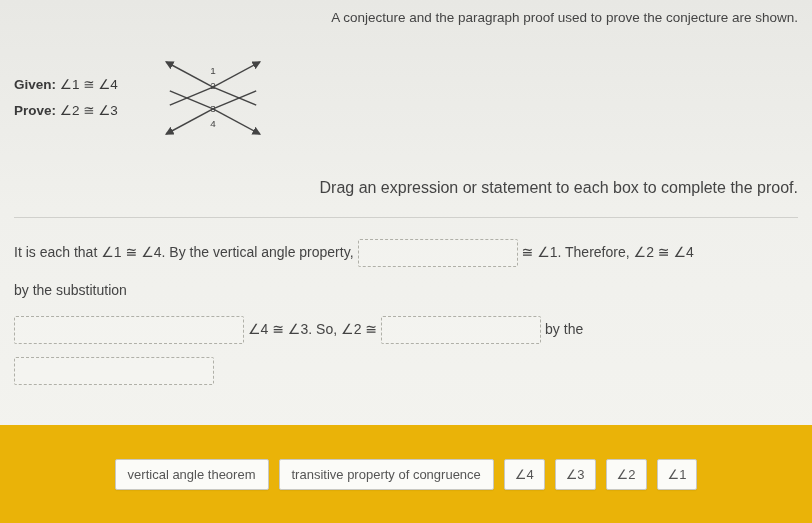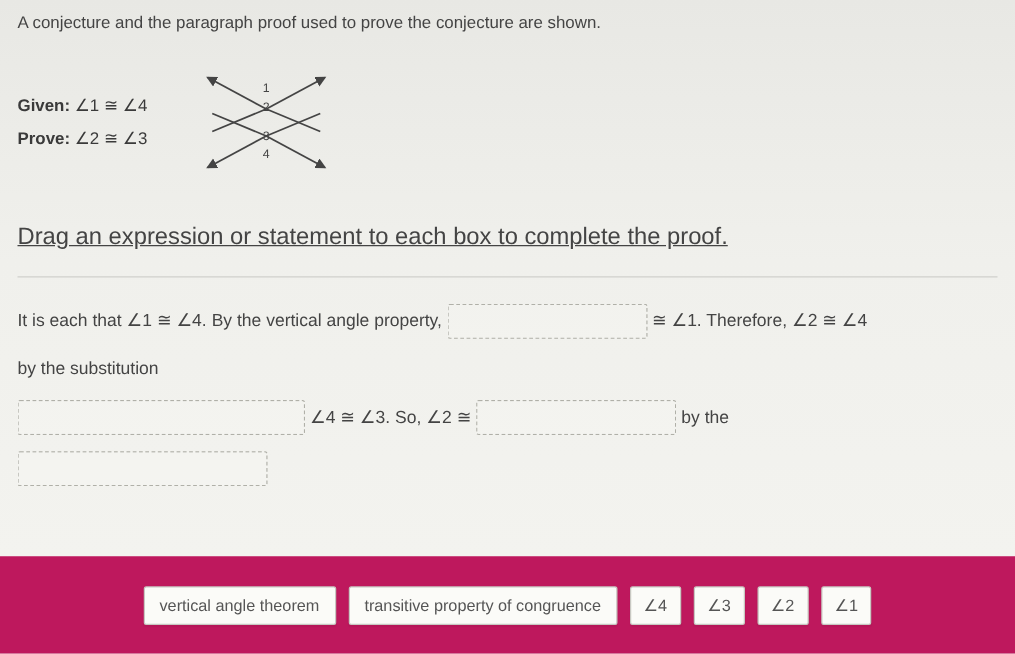--- a/index.html
+++ b/index.html
@@ -8,36 +8,37 @@
     height: 523px;
     background: linear-gradient(180deg, #e8e8e4 0%, #f0f0ec 40%, #f4f4f0 100%);
     font-family: Arial, Helvetica, sans-serif;
     font-size: 13px;
     color: #3a3a3a;
     position: relative;
     overflow: hidden;
   }
   .content {
     padding: 10px 14px;
+    text-align: right;
   }
   .prompt {
     font-size: 13.5px;
     color: #444;
     margin-bottom: 28px;
   }
   .given-prove-row {
     display: flex;
     align-items: center;
     gap: 40px;
     margin-bottom: 36px;
   }
   .gp-text { line-height: 1.9; font-size: 13.5px; }
   .gp-text b { font-weight: bold; }
   .diagram { width: 110px; height: 90px; }
-  .instruction { font-size: 19px; color: #444; margin-bottom: 20px; text-decoration: underline; }
+  .instruction { font-size: 16px; color: #444; margin-bottom: 20px; }
   .divider { border: none; border-top: 1px solid #d0d0cc; margin-bottom: 18px; }
   .proof-body {
     font-size: 14px;
     color: #444;
     line-height: 2.4;
   }
   .proof-line { display: flex; flex-wrap: wrap; align-items: center; gap: 4px; margin-bottom: 6px; }
   .slot {
     display: inline-block;
     min-width: 160px;
@@ -45,22 +46,22 @@
     border: 1.5px dashed #b0b0a8;
     background: rgba(255,255,255,0.15);
     border-radius: 2px;
     vertical-align: middle;
   }
   .slot.wide { min-width: 230px; }
   .slot.solo { min-width: 200px; margin-top:4px;}
   .answer-bar {
     position: absolute;
     left: 0; right: 0; bottom: 0;
-    height: 78px;
-    background: #be185d;
+    height: 98px;
+    background: #eab308;
     display: flex;
     align-items: center;
     justify-content: center;
     gap: 10px;
     padding: 0 14px;
   }
   .chip {
     background: #fbfbf8;
     border: 1px solid #c8c8c2;
     border-radius: 2px;

